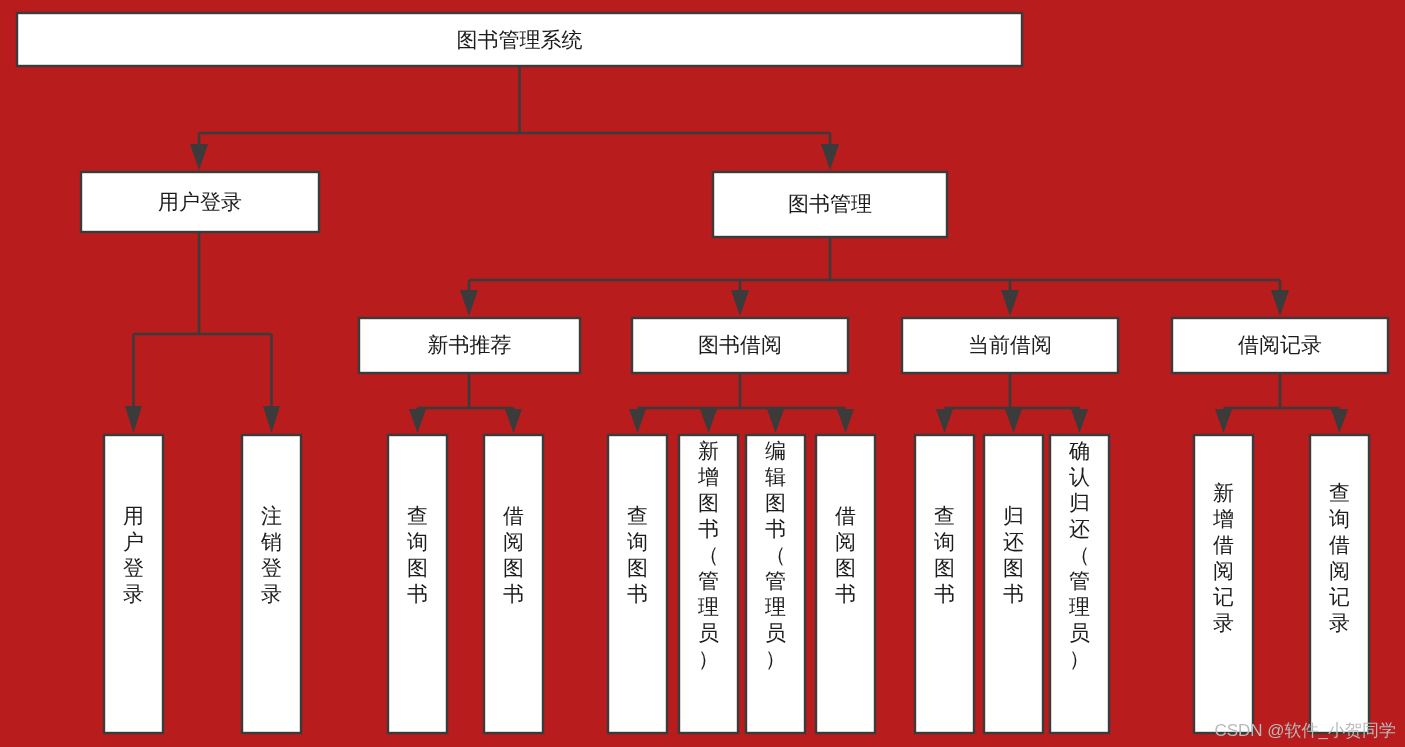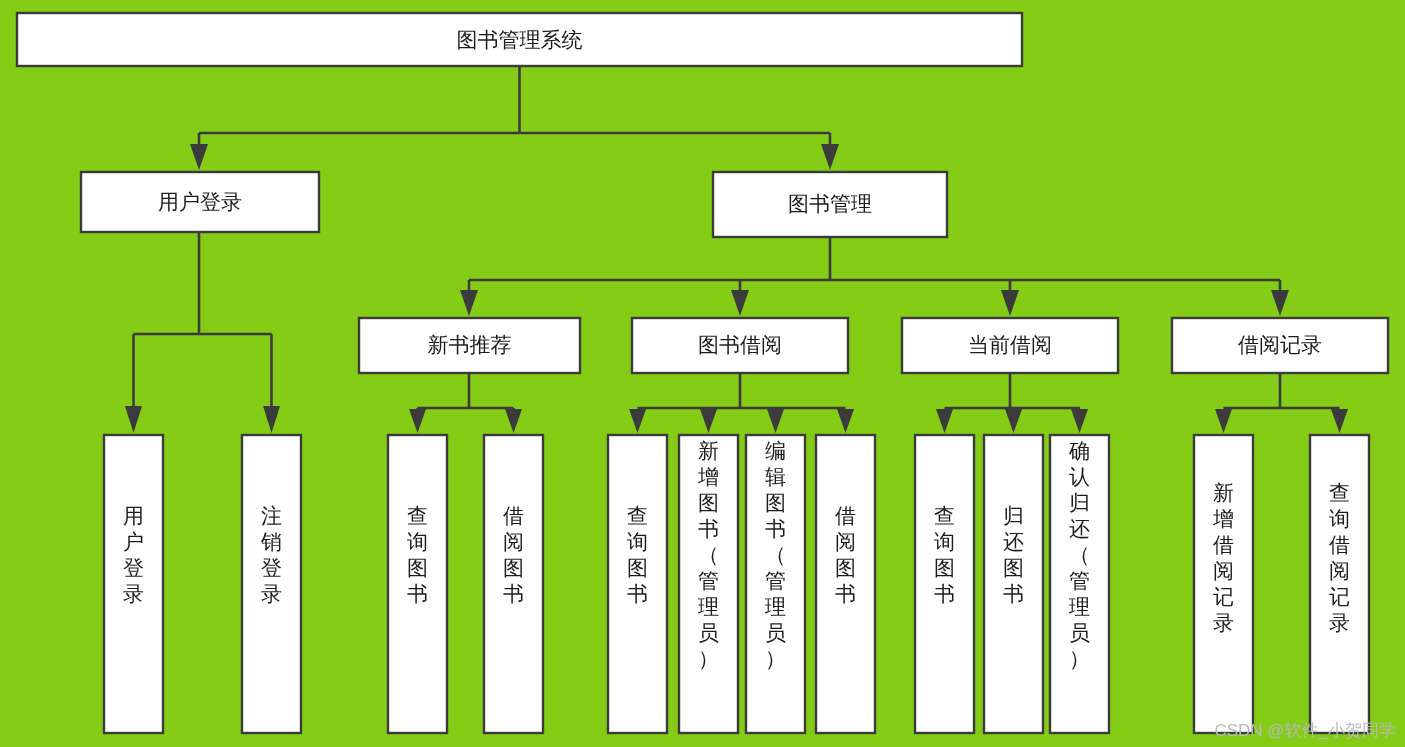--- a/index.html
+++ b/index.html
@@ -8,21 +8,21 @@
     padding: 0;
     background: #ffffff;
   }
   body {
     font-family: "Liberation Sans", "DejaVu Sans", sans-serif;
   }
   #diagram-root {
     position: relative;
     width: 1405px;
     height: 747px;
-    background: #84cc16;
+    background: #b91c1c;
     overflow: hidden;
   }
   svg#tree-svg {
     position: absolute;
     left: 0;
     top: 0;
     width: 1405px;
     height: 747px;
     display: block;
   }

